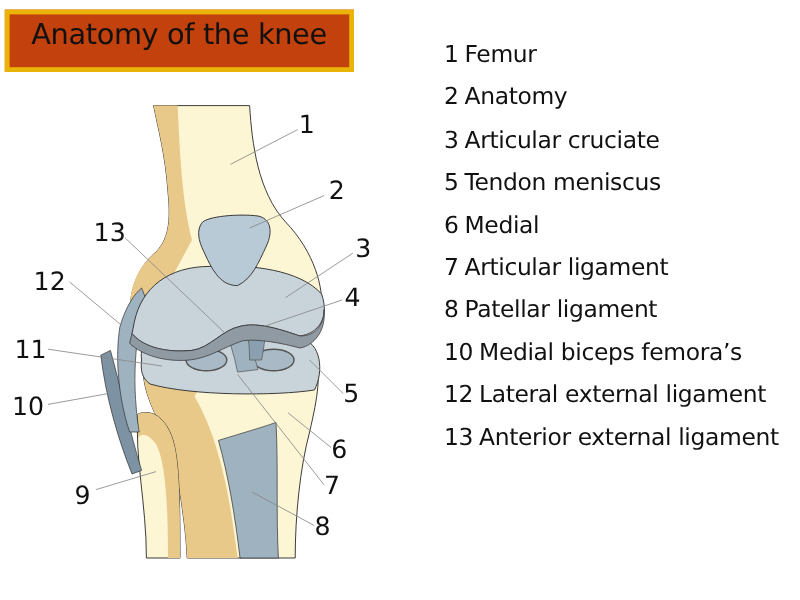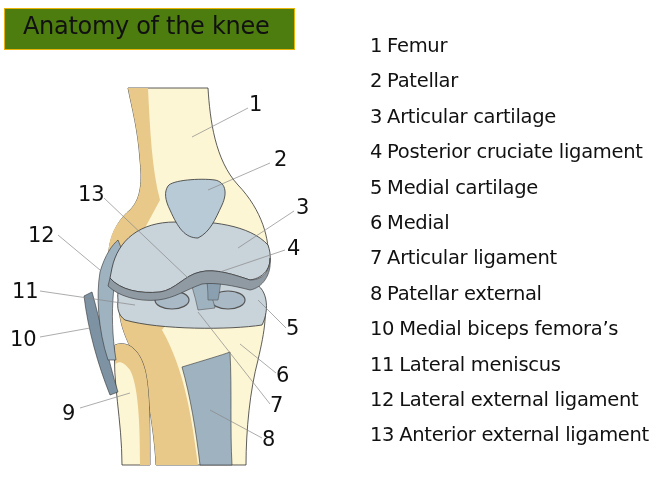--- a/index.html
+++ b/index.html
@@ -1,19 +1,19 @@
 <!DOCTYPE html>
 <html><head>
 <meta charset="utf-8">
 <style>
   html, body { margin:0; padding:0; background:#ffffff; }
   body { width:667px; height:500px; position:relative; overflow:hidden;
          font-family:"DejaVu Sans", "Liberation Sans", sans-serif; color:#111; }
-  .title-box { position:absolute; left:4px; top:8px; width:291px; height:42px;
-               background:#4d7c0f; border:1px solid #eab308; box-sizing:border-box; }
+  .title-box { position:absolute; left:4px; top:8px; width:291px; height:52px;
+               background:#c2410c; border:4px solid #eab308; box-sizing:border-box; }
   .title-text { position:absolute; left:18px; top:3px; font-size:24px; line-height:28px;
                 color:#111; white-space:nowrap; letter-spacing:-0.3px; }
   .legend { position:absolute; left:370px; top:28px; margin:0; padding:0; list-style:none; }
   .legend li { height:35.4px; line-height:35.4px; font-size:19.5px; white-space:nowrap;
                letter-spacing:-0.3px; }
   .legend .num { margin-right:5px; }
   .diagram { position:absolute; left:0; top:0; width:340px; height:500px; }
   .callout { position:absolute; font-size:21px; line-height:22px; color:#111; }
 </style>
 </head>
@@ -90,24 +90,22 @@
   <span class="callout" style="left:262px;top:428px;">8</span>
   <span class="callout" style="left:62px;top:402px;">9</span>
   <span class="callout" style="left:10px;top:328px;">10</span>
   <span class="callout" style="left:12px;top:280px;">11</span>
   <span class="callout" style="left:28px;top:224px;">12</span>
   <span class="callout" style="left:78px;top:183px;">13</span>
 </div>
 
 <ul class="legend">
   <li><span class="num">1</span><span>Femur</span></li>
-  <li><span class="num">2</span><span>Patellar</span></li>
-  <li><span class="num">3</span><span>Articular cartilage</span></li>
-  <li><span class="num">4</span><span>Posterior cruciate ligament</span></li>
-  <li><span class="num">5</span><span>Medial cartilage</span></li>
+  <li><span class="num">2</span><span>Anatomy</span></li>
+  <li><span class="num">3</span><span>Articular cruciate</span></li>
+  <li><span class="num">5</span><span>Tendon meniscus</span></li>
   <li><span class="num">6</span><span>Medial</span></li>
   <li><span class="num">7</span><span>Articular ligament</span></li>
-  <li><span class="num">8</span><span>Patellar external</span></li>
+  <li><span class="num">8</span><span>Patellar ligament</span></li>
   <li><span class="num">10</span><span>Medial biceps femora’s</span></li>
-  <li><span class="num">11</span><span>Lateral meniscus</span></li>
   <li><span class="num">12</span><span>Lateral external ligament</span></li>
   <li><span class="num">13</span><span>Anterior external ligament</span></li>
 </ul>
 
 </body></html>

